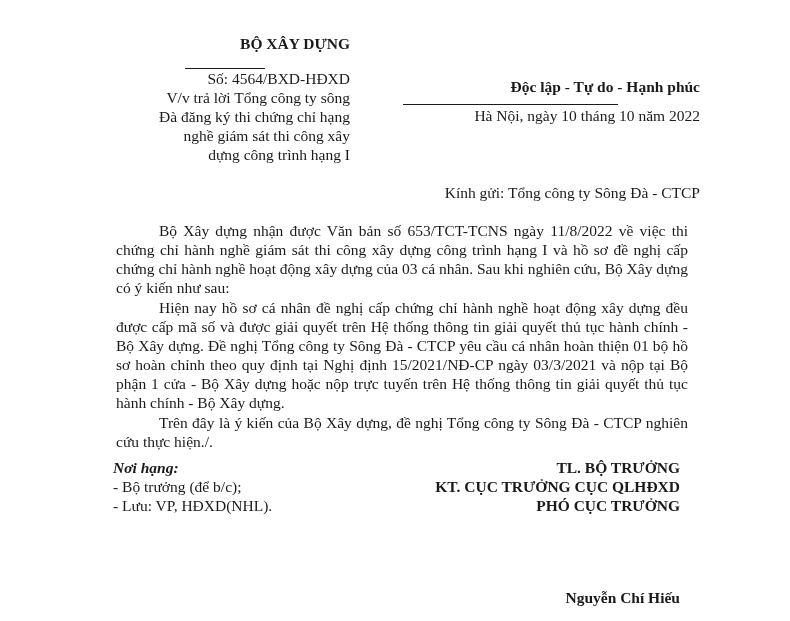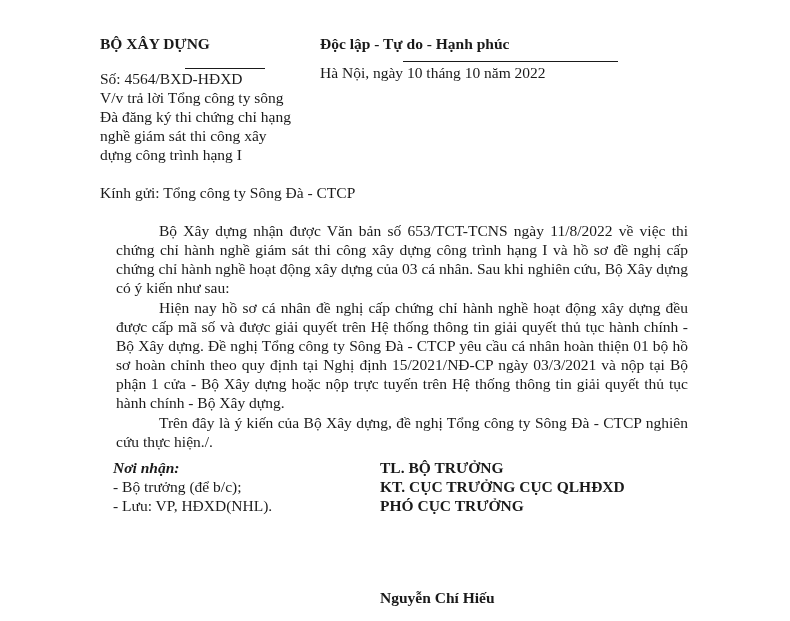--- a/index.html
+++ b/index.html
@@ -2,33 +2,33 @@
 <html><head>
   <meta charset="utf-8">
   <style>
     html, body { margin: 0; padding: 0; background: #ffffff; }
     body {
       width: 790px; height: 621px; position: relative; overflow: hidden;
       font-family: "Liberation Serif", "DejaVu Serif", serif;
       color: #1a1a1a; font-size: 15.5px;
     }
     .abs { position: absolute; }
-    .center { text-align: left; }
+    .center { text-align: right; }
     .bold { font-weight: bold; }
     .italic { font-style: italic; }
     .line { line-height: 19px; }
 
     .left-hdr { left: 100px; top: 34px; width: 250px; }
     .left-hdr .org { font-weight: bold; font-size: 15.5px; line-height: 20px; }
     .left-hdr .rule { width: 80px; height: 1px; background: #1a1a1a; margin: 14px auto 0 auto; }
     .left-hdr .sub { line-height: 19px; }
 
     .right-hdr { left: 320px; top: 34px; width: 380px; }
     .right-hdr .title { font-weight: bold; font-size: 15.5px; line-height: 20px; }
-    .right-hdr .motto { font-weight: bold; line-height: 19px; }
+    .right-hdr .motto { font-weight: bold; line-height: 19px; margin-top: 43px; }
     .right-hdr .rule { width: 215px; height: 1px; background: #1a1a1a; margin: 8px auto 0 auto; }
     .right-hdr .date { line-height: 20px; margin-top: 1px; }
 
     .recipient { left: 100px; top: 183px; width: 600px; }
     .body-text { left: 115px; top: 220px; width: 574px; text-align: justify; }
     .body-text p { margin: 1px; line-height: 19px; }
     .body-text p.indent { text-indent: 43px; }
 
     .recipients-list { left: 113px; top: 458px; width: 230px; }
     .recipients-list div { line-height: 19px; }
@@ -58,21 +58,21 @@
 
 <div class="abs recipient center line">Kính gửi: Tổng công ty Sông Đà - CTCP</div>
 
 <div class="abs body-text">
   <p class="indent">Bộ Xây dựng nhận được Văn bản số 653/TCT-TCNS ngày 11/8/2022 về việc thi chứng chỉ hành nghề giám sát thi công xây dựng công trình hạng I và hồ sơ đề nghị cấp chứng chỉ hành nghề hoạt động xây dựng của 03 cá nhân. Sau khi nghiên cứu, Bộ Xây dựng có ý kiến như sau:</p>
   <p class="indent">Hiện nay hồ sơ cá nhân đề nghị cấp chứng chỉ hành nghề hoạt động xây dựng đều được cấp mã số và được giải quyết trên Hệ thống thông tin giải quyết thủ tục hành chính - Bộ Xây dựng. Đề nghị Tổng công ty Sông Đà - CTCP yêu cầu cá nhân hoàn thiện 01 bộ hồ sơ hoàn chỉnh theo quy định tại Nghị định 15/2021/NĐ-CP ngày 03/3/2021 và nộp tại Bộ phận 1 cửa - Bộ Xây dựng hoặc nộp trực tuyến trên Hệ thống thông tin giải quyết thủ tục hành chính - Bộ Xây dựng.</p>
   <p class="indent">Trên đây là ý kiến của Bộ Xây dựng, đề nghị Tổng công ty Sông Đà - CTCP nghiên cứu thực hiện./.</p>
 </div>
 
 <div class="abs recipients-list">
-  <div class="bold italic">Nơi nhận:</div>
+  <div class="bold italic">Nơi hạng:</div>
   <div>- Bộ trưởng (để b/c);</div>
   <div>- Lưu: VP, HĐXD(NHL).</div>
 </div>
 
 <div class="abs sig center">
   <div>TL. BỘ TRƯỞNG</div>
   <div>KT. CỤC TRƯỞNG CỤC QLHĐXD</div>
   <div>PHÓ CỤC TRƯỞNG</div>
 </div>
 

